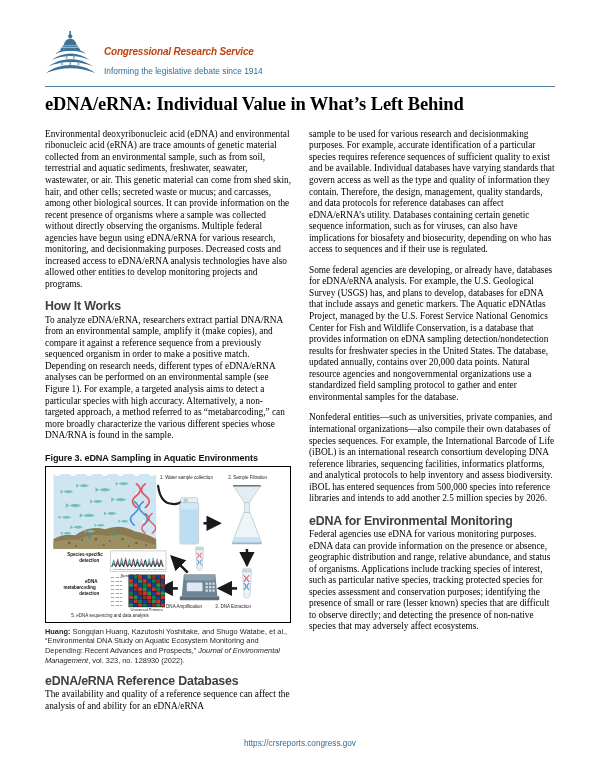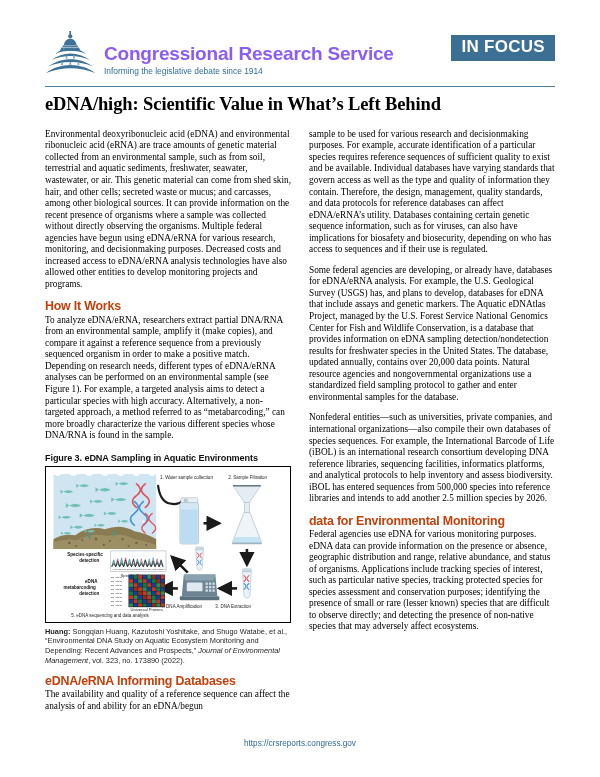--- a/index.html
+++ b/index.html
@@ -29,33 +29,34 @@
   }
   .brand {
     display: flex;
     align-items: flex-end;
     gap: 7px;
   }
   .seal { width: 52px; height: 48px; flex: 0 0 52px; display:block; }
   .brand-text { padding-bottom: 2px; }
   .brand-title {
     font-family: "Liberation Sans", sans-serif;
+    font-style: italic;
     font-weight: bold;
-    font-size: 19px;
+    font-size: 10px;
     letter-spacing: -0.2px;
-    color: #8b5cf6;
+    color: #c2410c;
     line-height: 1.05;
     white-space: nowrap;
   }
   .brand-sub {
     font-family: "Liberation Sans", sans-serif;
     font-size: 8.4px;
     color: #2e6f96;
     line-height: 1.2;
-    margin-top: 2px;
+    margin-top: 8px;
     white-space: nowrap;
   }
   .infocus {
     background: #3c6f94;
     color: #ffffff;
     font-family: "Liberation Sans", sans-serif;
     font-weight: bold;
     font-size: 17px;
     letter-spacing: 0.3px;
     padding: 3px 10px 4px 10px;
@@ -99,21 +100,21 @@
     line-height: 11.55px;
     margin: 0 0 9px 0;
     text-align: left;
   }
   p.body.tight { margin-bottom: 0; }
 
   h2.section {
     font-family: "Liberation Sans", sans-serif;
     font-weight: bold;
     font-size: 12.4px;
-    color: #c2410c;
+    color: #404040;
     margin: 9px 0 1px 0;
     line-height: 1.15;
     letter-spacing: -0.2px;
   }
 
   h3.figtitle {
     font-family: "Liberation Sans", sans-serif;
     font-weight: bold;
     font-size: 9.1px;
     color: #111;
@@ -189,27 +190,26 @@
           <rect x="16.2" y="32" width="1.8" height="3.2"></rect>
           <rect x="24.4" y="32" width="1.8" height="3.2"></rect>
           <rect x="32.6" y="32" width="1.8" height="3.2"></rect>
         </g>
       </svg>
       <div class="brand-text">
         <div class="brand-title">Congressional Research Service</div>
         <div class="brand-sub">Informing the legislative debate since 1914</div>
       </div>
     </div>
-    <div class="infocus">IN FOCUS</div>
   </div>
 
   <hr class="rule">
 
 
-  <h1 class="doc-title">eDNA/high: Scientific Value in What’s Left Behind</h1>
+  <h1 class="doc-title">eDNA/eRNA: Individual Value in What’s Left Behind</h1>
 
   <div class="columns">
 
     <div class="col">
 
       <p class="body">Environmental deoxyribonucleic acid (eDNA) and environmental ribonucleic acid (eRNA) are trace amounts of genetic material collected from an environmental sample, such as from soil, terrestrial and aquatic sediments, freshwater, seawater, wastewater, or air. This genetic material can come from shed skin, hair, and other cells; secreted waste or mucus; and carcasses, among other biological sources. It can provide information on the recent presence of organisms where a sample was collected without directly observing the organisms. Multiple federal agencies have begun using eDNA/eRNA for various research, monitoring, and decisionmaking purposes. Decreased costs and increased access to eDNA/eRNA analysis technologies have also allowed other entities to develop monitoring projects and programs.</p>
 
       <h2 class="section">How It Works</h2>
       <p class="body">To analyze eDNA/eRNA, researchers extract partial DNA/RNA from an environmental sample, amplify it (make copies), and compare it against a reference sequence from a previously sequenced organism in order to make a positive match. Depending on research needs, different types of eDNA/eRNA analyses can be performed on an environmental sample (see Figure 1). For example, a targeted analysis aims to detect a particular species with high accuracy. Alternatively, a non-targeted approach, a method referred to as “metabarcoding,” can more broadly characterize the various different species whose DNA/RNA is found in the sample.</p>
 
@@ -517,33 +517,33 @@
               </g>
             </g>
             <text x="82" y="143" font-family="Liberation Sans, sans-serif" font-size="4.2" fill="#231f20">Universal Primers</text>
           </g>
 
           <text x="22" y="149" font-family="Liberation Sans, sans-serif" font-size="4.6" fill="#231f20">5. eDNA sequencing and data analysis</text>
         </svg>
       </div>
 
       <p class="source">
-        <b>Huang:</b><span> Songqian Huang, Kazutoshi Yoshitake, and Shugo Watabe, et al., “Environmental DNA Study on Aquatic Ecosystem Monitoring and Depending: Recent Advances and Prospects,” </span><i>Journal of Environmental Management</i><span>, vol. 323, no. 173890 (2022).</span>
+        <b>Huang:</b><span> Songqian Huang, Kazutoshi Yoshitake, and Shugo Watabe, et al., “Environmental DNA Study on Aquatic Ecosystem Monitoring and Depending: Recent Advances and Prospects,” </span><i>Journal of Environmental Management</i><span>, vol. 323, no. 128930 (2022).</span>
       </p>
 
-      <h2 class="section">eDNA/eRNA Informing Databases</h2>
-      <p class="body tight">The availability and quality of a reference sequence can affect the analysis of and ability for an eDNA/begun</p>
+      <h2 class="section">eDNA/eRNA Reference Databases</h2>
+      <p class="body tight">The availability and quality of a reference sequence can affect the analysis of and ability for an eDNA/eRNA</p>
     </div>
 
     <div class="col">
       <p class="body">sample to be used for various research and decisionmaking purposes. For example, accurate identification of a particular species requires reference sequences of sufficient quality to exist and be available. Individual databases have varying standards that govern access as well as the type and quality of information they contain. Therefore, the design, management, quality standards, and data protocols for reference databases can affect eDNA/eRNA’s utility. Databases containing certain genetic sequence information, such as for viruses, can also have implications for biosafety and biosecurity, depending on who has access to sequences and if their use is regulated.</p>
       <p class="body">Some federal agencies are developing, or already have, databases for eDNA/eRNA analysis. For example, the U.S. Geological Survey (USGS) has, and plans to develop, databases for eDNA that include assays and genetic markers. The Aquatic eDNAtlas Project, managed by the U.S. Forest Service National Genomics Center for Fish and Wildlife Conservation, is a database that provides information on eDNA sampling detection/nondetection results for freshwater species in the United States. The database, updated annually, contains over 20,000 data points. Natural resource agencies and nongovernmental organizations use a standardized field sampling protocol to gather and enter environmental samples for the database.</p>
       <p class="body">Nonfederal entities—such as universities, private companies, and international organizations—also compile their own databases of species sequences. For example, the International Barcode of Life (iBOL) is an international research consortium developing DNA reference libraries, sequencing facilities, informatics platforms, and analytical protocols to help inventory and assess biodiversity. iBOL has entered sequences from 500,000 species into reference libraries and intends to add another 2.5 million species by 2026.</p>
 
-      <h2 class="section">data for Environmental Monitoring</h2>
+      <h2 class="section">eDNA for Environmental Monitoring</h2>
       <p class="body">Federal agencies use eDNA for various monitoring purposes. eDNA data can provide information on the presence or absence, geographic distribution and range, relative abundance, and status of organisms. Applications include tracking species of interest, such as particular native species, tracking protected species for species assessment and conservation purposes; identifying the presence of small or rare (lesser known) species that are difficult to observe directly; and detecting the presence of non-native species that may adversely affect ecosystems.</p>
 
     </div>
   </div>
 
   <div class="footer">
     <a href="#">https://crsreports.congress.gov</a>
   </div>
 
 </div>

